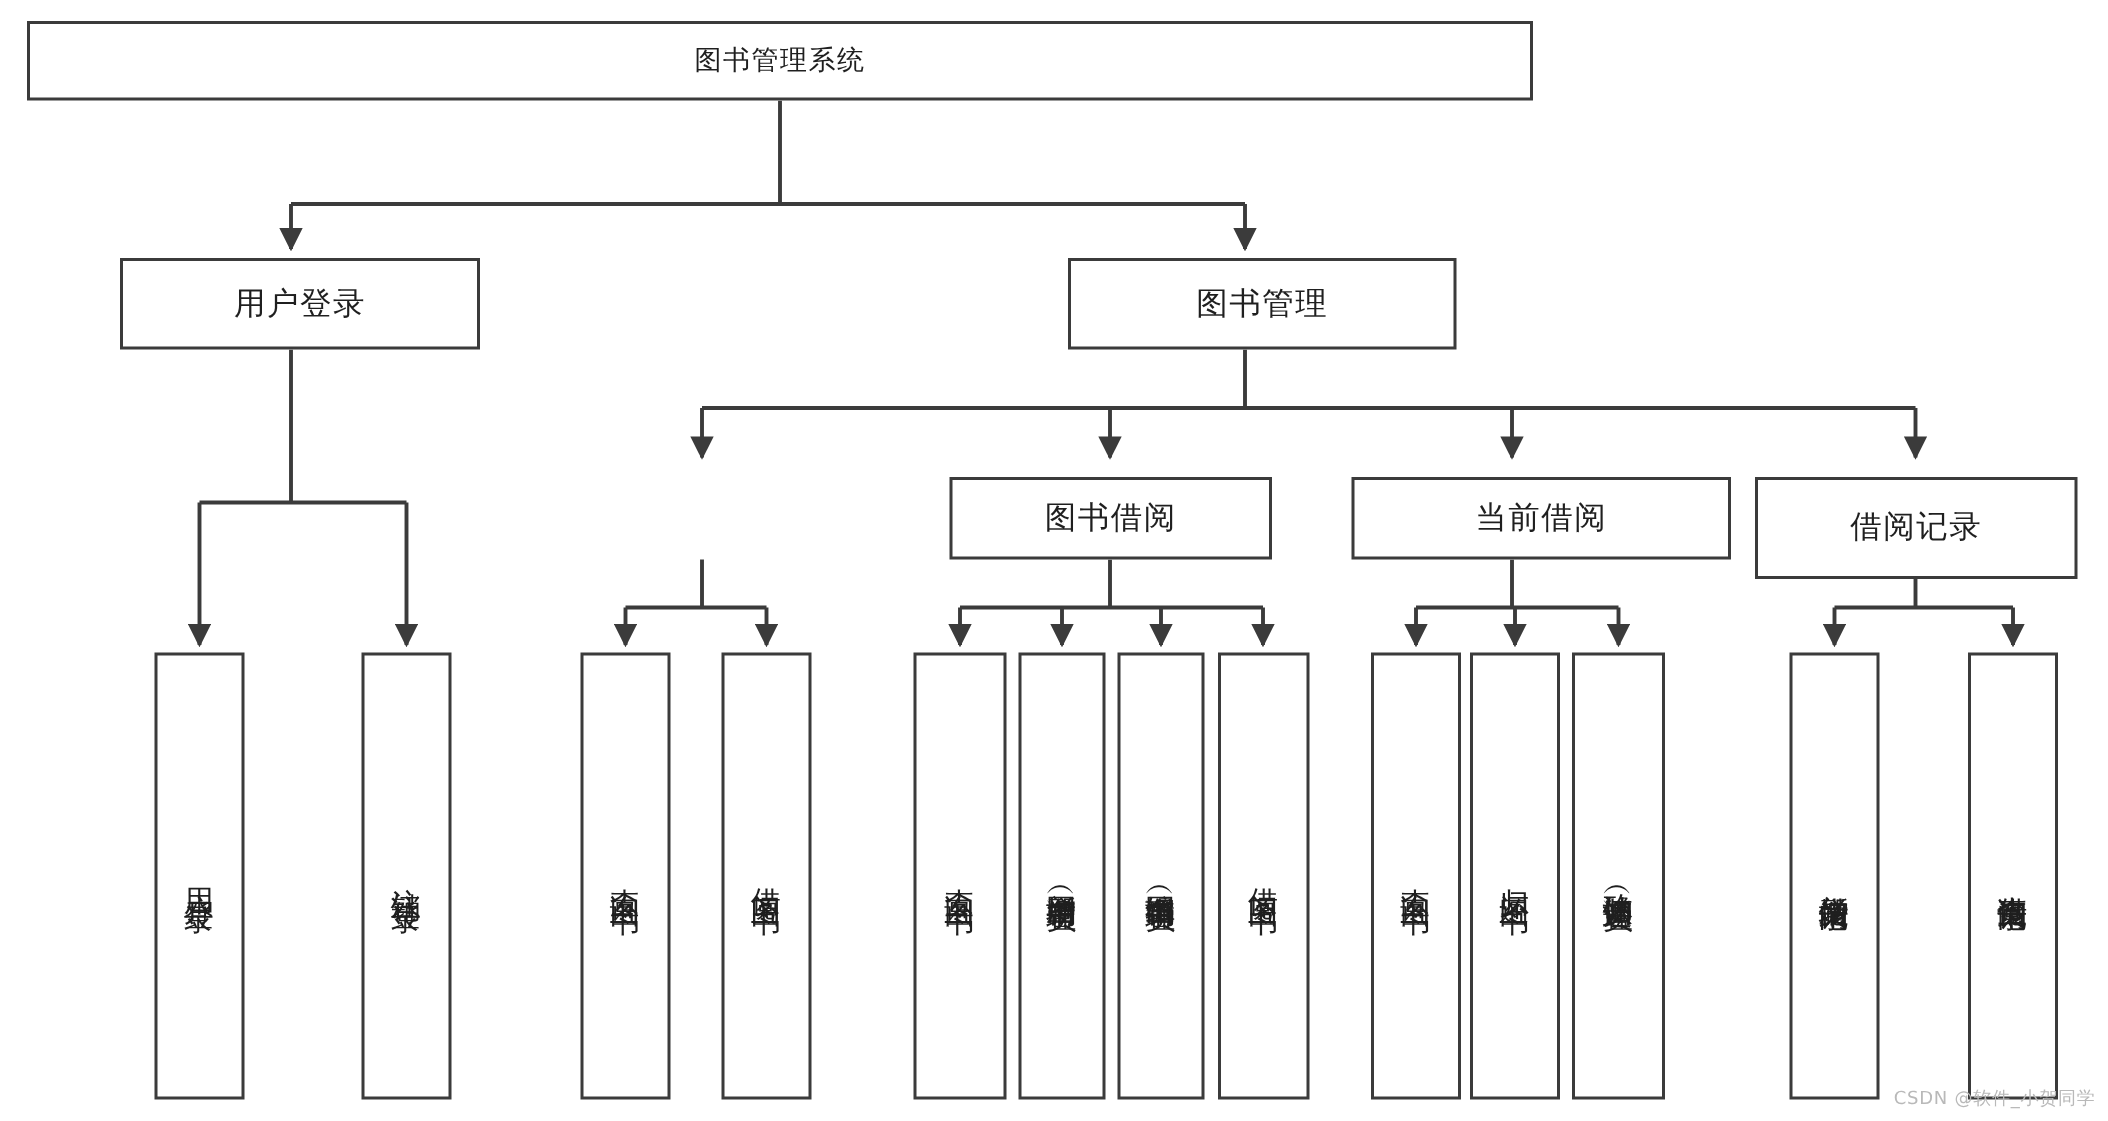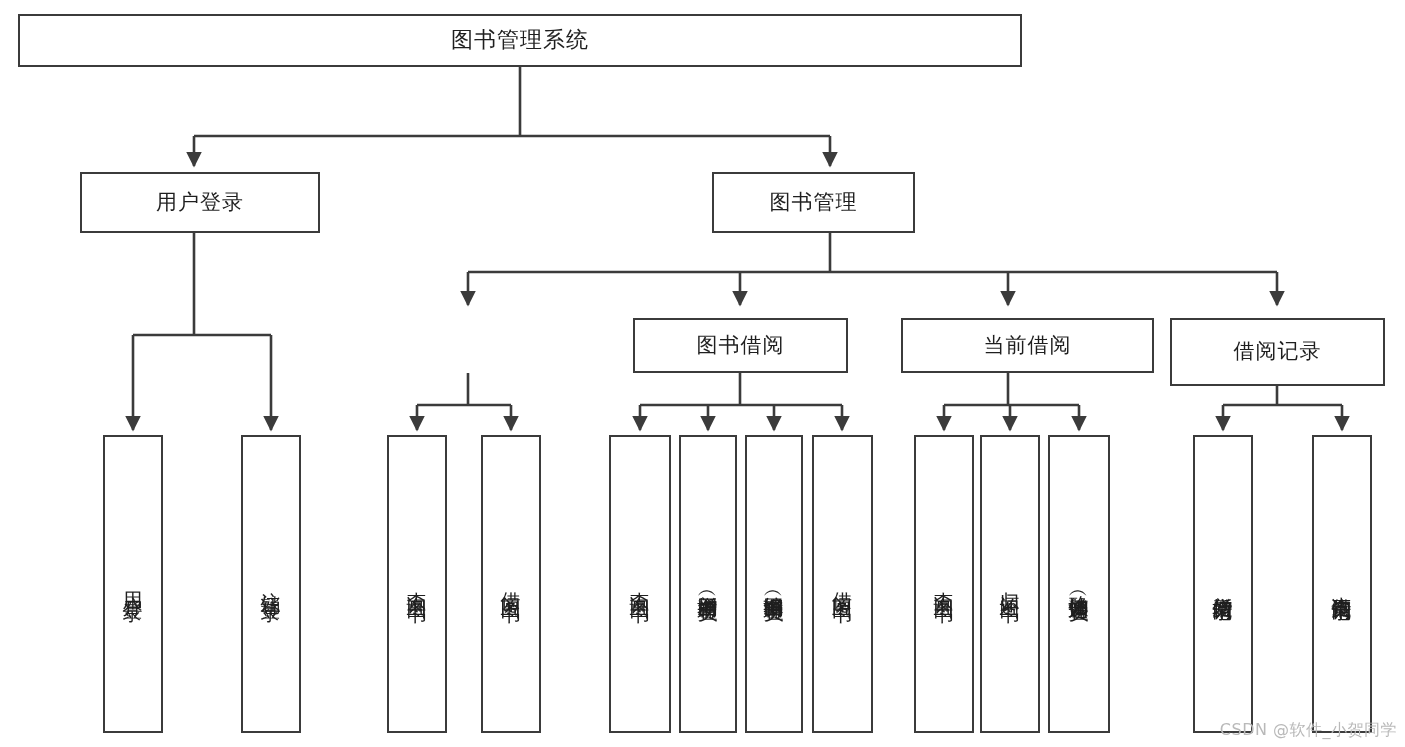--- a/index.html
+++ b/index.html
@@ -23,41 +23,41 @@
     align-items:center;
     justify-content:center;
     color:#1f1f1f;
     z-index:2;
   }
   .node.h{            
     font-size:21px;
     letter-spacing:1px;
     line-height:1.1;
   }
-  .node.root{font-size:22px;}
+  .node.root{font-size:18px;}
   .node.v{            
     font-size:20px;
     align-items:center;
     justify-content:center;
     padding:4px 0;
   }
   .vtext{
     writing-mode:vertical-rl;
     text-orientation:upright;
     letter-spacing:4px;
     line-height:1;
     white-space:nowrap;
     color:#1f1f1f;
   }
   .vtext.tight{letter-spacing:1px;}
 
   #watermark{
     position:absolute;
     right:8px;bottom:6px;
-    font-size:16px;
+    font-size:12px;
     color:#b9b9b9;
     z-index:5;
     white-space:nowrap;
     letter-spacing:0.5px;
   }
 </style>
 </head>
 <body>
 
 <div id="diagram">
@@ -114,21 +114,21 @@
     </g>
   </svg>
 
   <div class="node h root" style="left:18px;top:14px;width:1004px;height:53px;">
     <span>图书管理系统</span>
   </div>
 
   <div class="node h" style="left:80px;top:172px;width:240px;height:61px;">
     <span>用户登录</span>
   </div>
-  <div class="node h" style="left:712px;top:172px;width:203px;height:61px;font-family:Liberation Serif, serif;">
+  <div class="node h" style="left:712px;top:172px;width:259px;height:61px;font-family:Liberation Serif, serif;">
     <span>图书管理</span>
   </div>
 
   <div class="node h" style="left:633px;top:318px;width:215px;height:55px;justify-content:center;">
     <span>图书借阅</span>
   </div>
   <div class="node h" style="left:901px;top:318px;width:253px;height:55px;">
     <span>当前借阅</span>
   </div>
   <div class="node h" style="left:1170px;top:318px;width:215px;height:68px;">

